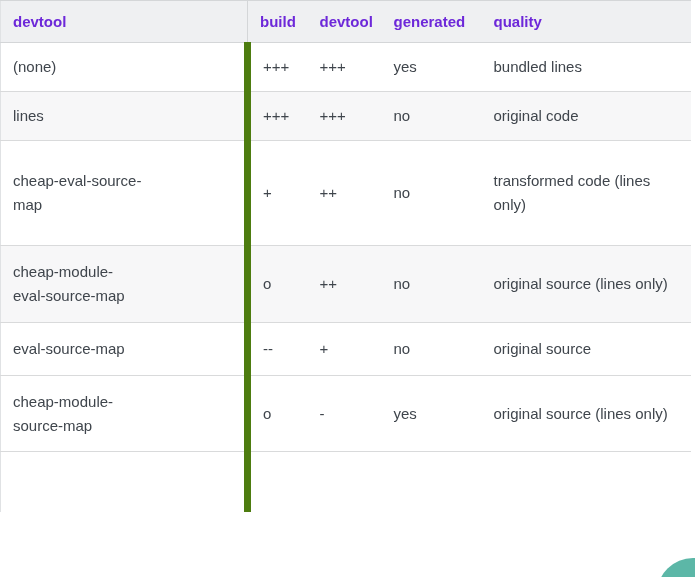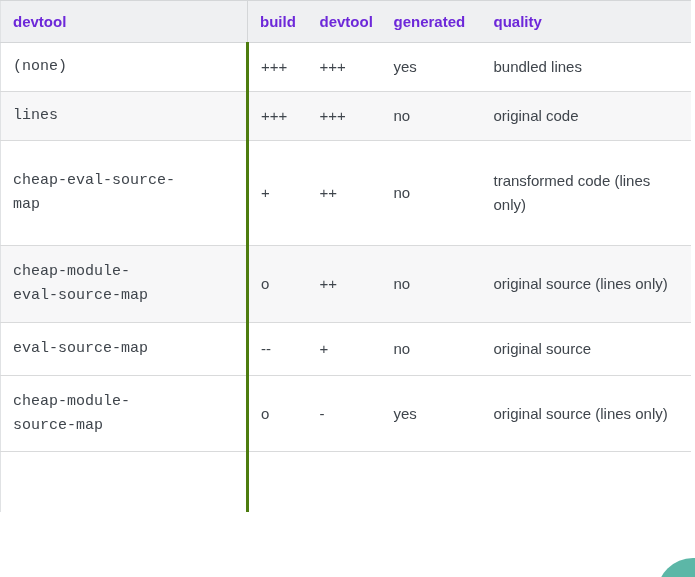--- a/index.html
+++ b/index.html
@@ -42,21 +42,21 @@
   }
   td {
     padding: 11px 12px;
     vertical-align: middle;
     line-height: 24px;
     border-bottom: 1px solid #d9dadb;
     color: #3f454c;
     white-space: pre-line;
     overflow: hidden;
   }
-  td.c0 { border-right: 3px solid #4d7c0f; font-family: Liberation Mono, monospace; }
+  td.c0 { border-right: 7px solid #4d7c0f; }
   th.c0 { border-right: 1px solid #d4d6d8; }
 
   tr.stripe td { background: #f7f7f8; }
 
   tr.h49 { height: 49px; }
   tr.h81 { height: 105px; }
   tr.h77 { height: 77px; }
   tr.h53 { height: 53px; }
   tr.h70 { height: 70px; }
   tr.h76 { height: 76px; }

